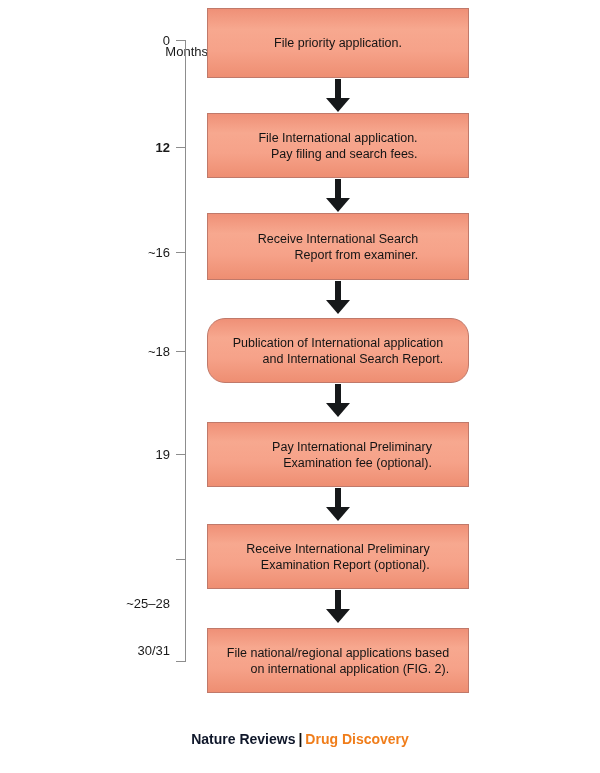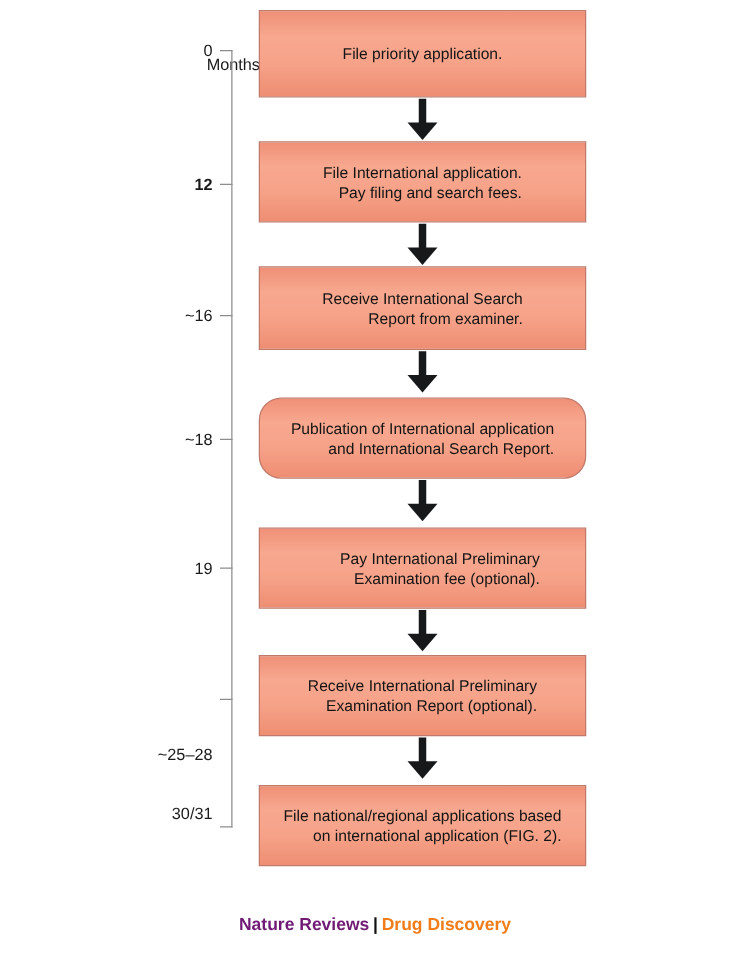--- a/index.html
+++ b/index.html
@@ -119,21 +119,21 @@
   .footer {
     position: absolute;
     left: 0;
     top: 731px;
     width: 600px;
     text-align: center;
     font-size: 14px;
     font-weight: bold;
     white-space: nowrap;
   }
-  .footer .brand-main { color: #701a75; margin-top: 26px; }
+  .footer .brand-main { color: #0f172a; margin-top: 26px; }
   .footer .brand-sep {
     color: #101010;
     font-weight: bold;
     padding: 0 3px;
   }
   .footer .brand-sub { color: #f07d1a; }
 </style>
 </head>
 <body>
 

